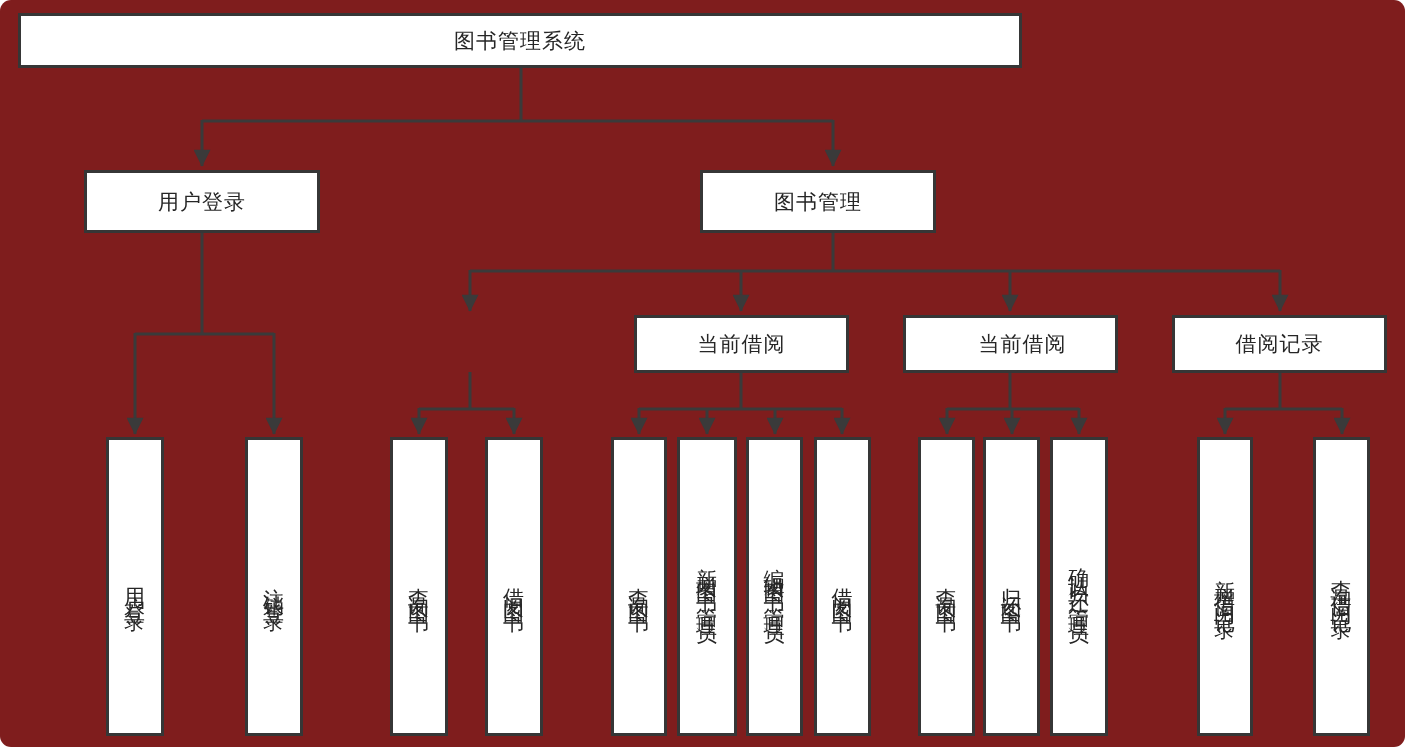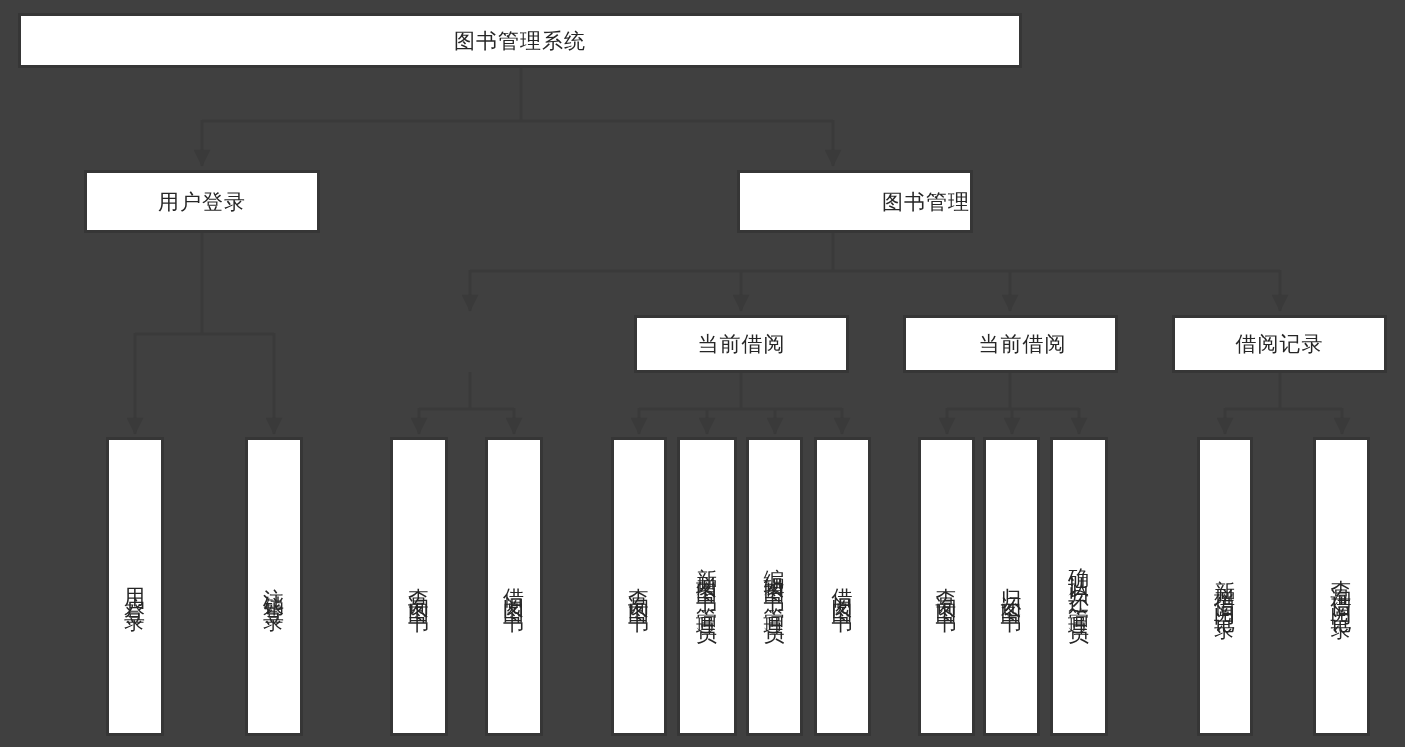--- a/index.html
+++ b/index.html
@@ -1,21 +1,22 @@
 <!DOCTYPE html>
 <html><head>
 <meta charset="utf-8">
 <style>
   html,body{margin:0;padding:0;background:#ffffff;}
   body{font-family:"Liberation Sans","DejaVu Sans",sans-serif;}
   #stage{
     position:relative;
     width:1405px;height:747px;
-    background:#404040;
+    background:#7f1d1d;
     overflow:hidden;
+    border-radius:11px;
   }
   #wires{position:absolute;left:0;top:0;width:1405px;height:747px;}
   .node{
     position:absolute;
     box-sizing:border-box;
     background:#ffffff;
     border:3px solid #363636;
     display:flex;align-items:center;justify-content:center;
     color:#262626;
     font-size:21px;
@@ -97,21 +98,21 @@
     </g>
   </svg>
 
   <div class="node" style="left:18px;top:13px;width:1004px;height:55px;">
     <span>图书管理系统</span>
   </div>
 
   <div class="node" style="left:84px;top:170px;width:236px;height:63px;">
     <span>用户登录</span>
   </div>
-  <div class="node" style="left:737px;top:170px;width:236px;height:63px;justify-content:flex-end;">
+  <div class="node" style="left:700px;top:170px;width:236px;height:63px;">
     <span>图书管理</span>
   </div>
 
   <div class="node" style="left:634px;top:315px;width:215px;height:58px;">
     <span>当前借阅</span>
   </div>
   <div class="node" style="left:903px;top:315px;width:215px;height:58px;padding-left:24px;">
     <span>当前借阅</span>
   </div>
   <div class="node" style="left:1172px;top:315px;width:215px;height:58px;">

